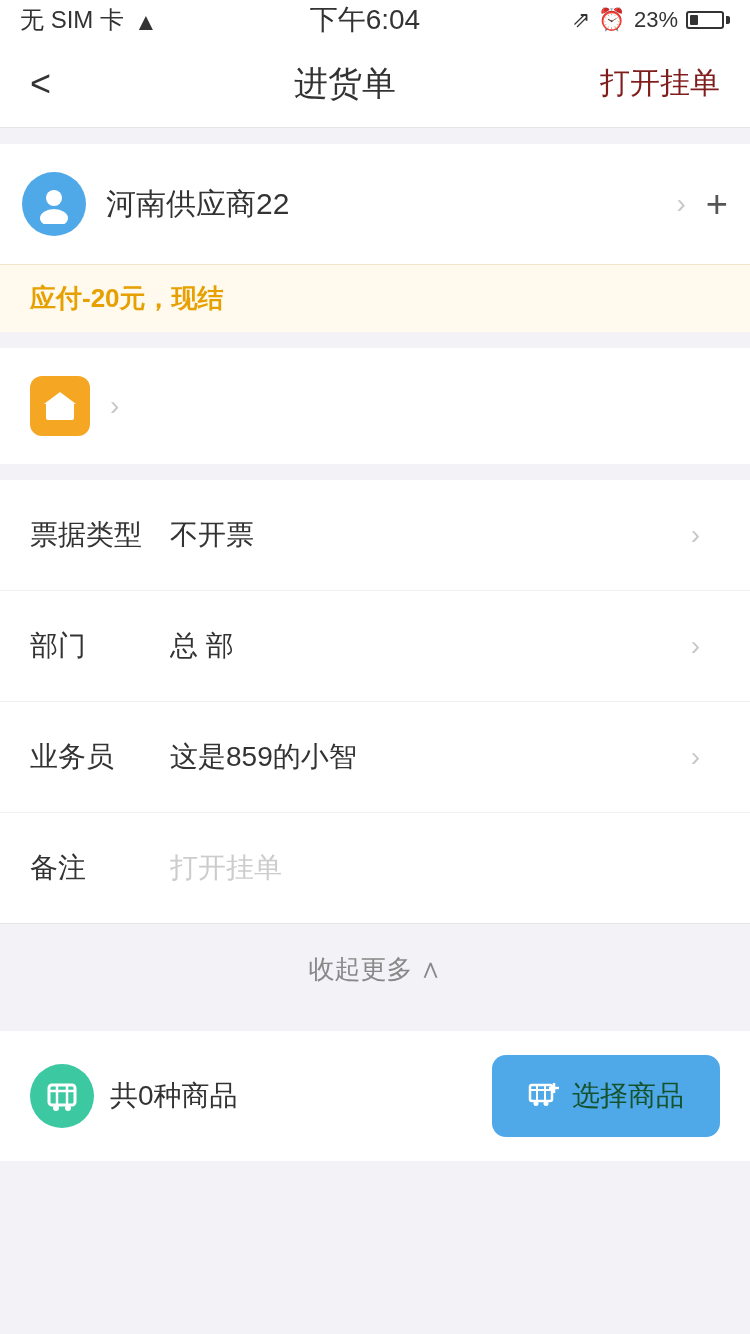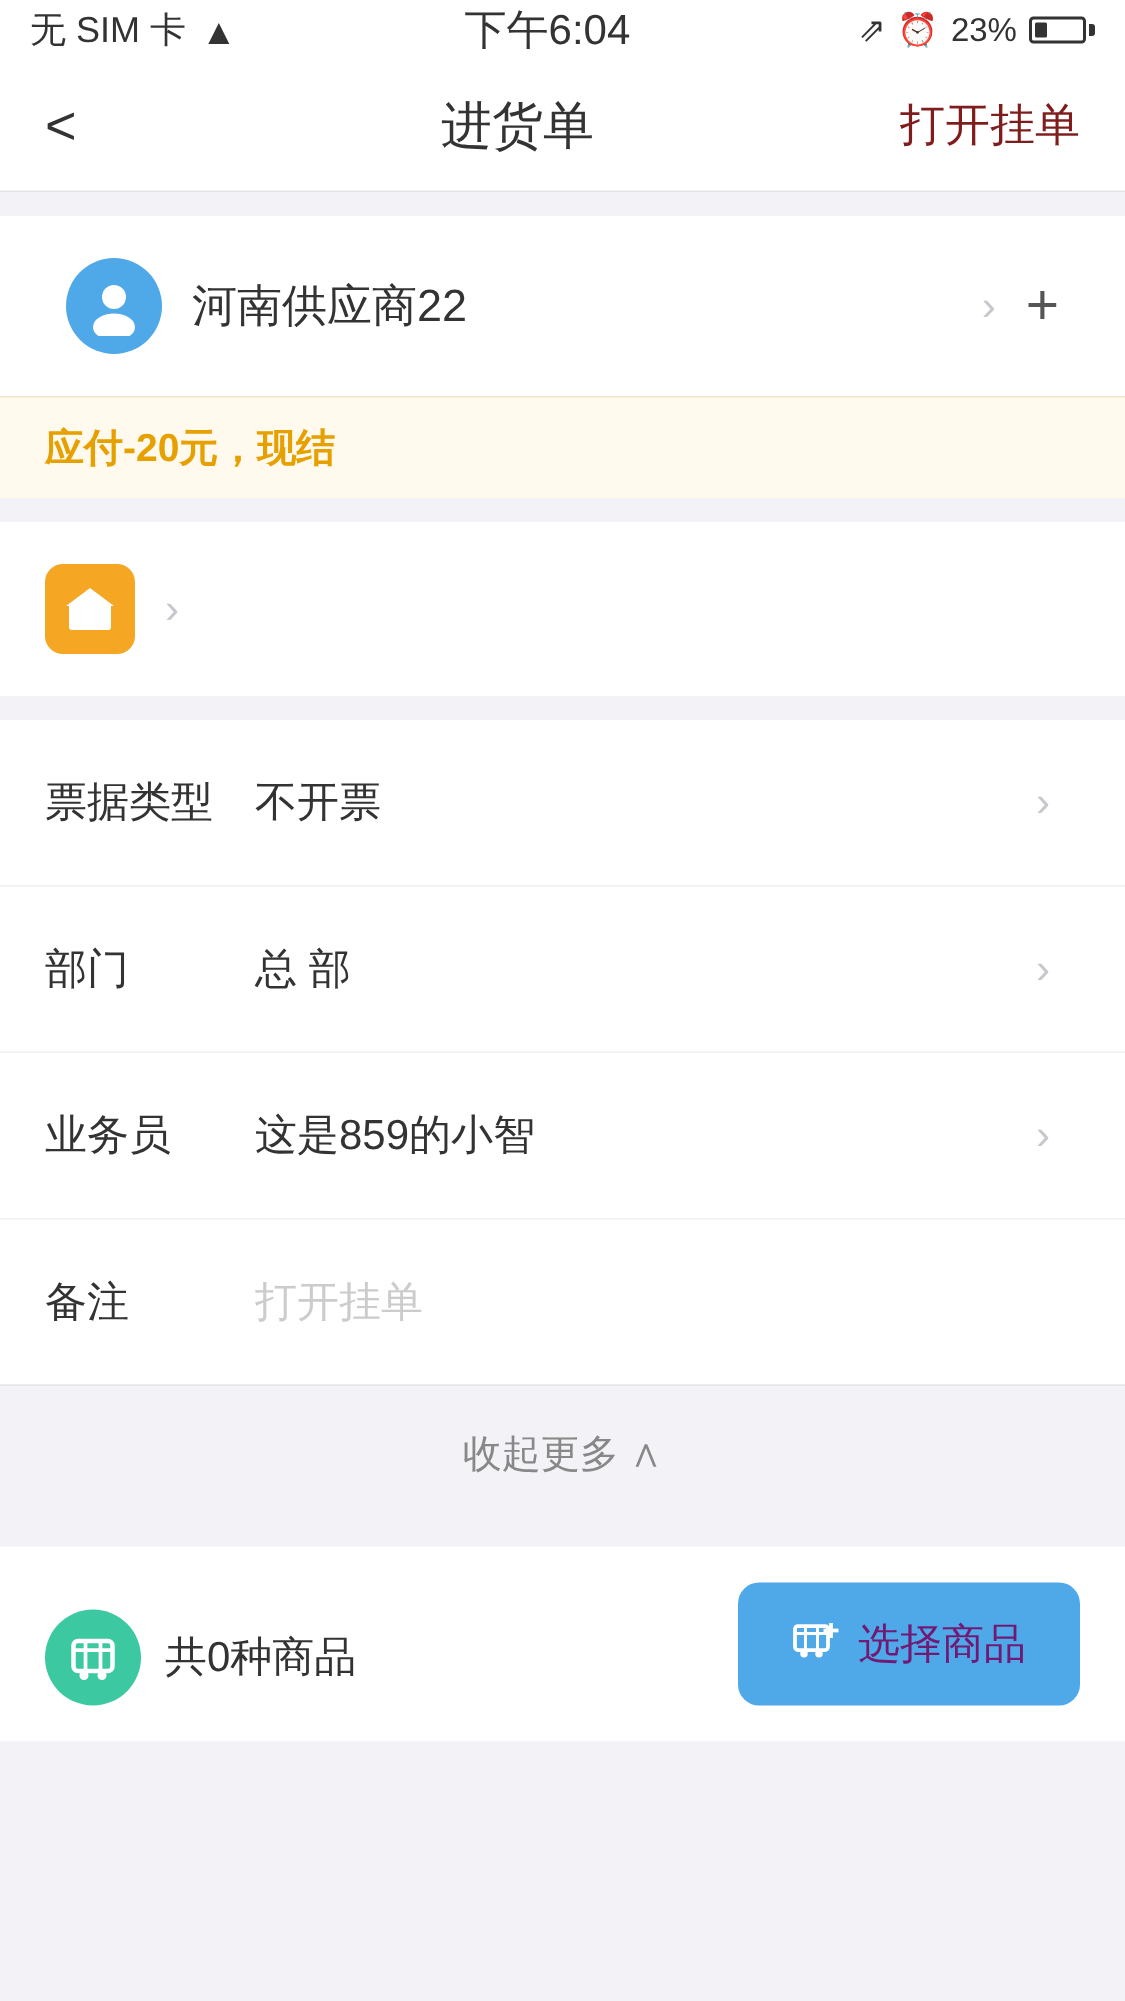--- a/index.html
+++ b/index.html
@@ -58,21 +58,21 @@
     
     .section {
       background: #fff;
       margin-top: 16px;
     }
 
     
     .supplier-row {
       display: flex;
       align-items: center;
-      padding: 28px 44px;
+      padding: 28px 22px;
       border-bottom: none;
     }
     .supplier-avatar {
       width: 64px;
       height: 64px;
       border-radius: 50%;
       background: #4fa8e8;
       display: flex;
       align-items: center;
       justify-content: center;
@@ -184,21 +184,21 @@
     .collapse-text {
       font-size: 26px;
       color: #888;
     }
 
     
     .bottom-bar {
       background: #fff;
       margin-top: 16px;
       display: flex;
-      align-items: flex-end;
+      align-items: center;
       padding: 24px 30px;
       justify-content: space-between;
     }
     .goods-info {
       display: flex;
       align-items: center;
       gap: 16px;
     }
     .goods-cart-icon {
       width: 64px;
@@ -213,21 +213,21 @@
       width: 38px;
       height: 38px;
       fill: #fff;
     }
     .goods-count {
       font-size: 28px;
       color: #333;
     }
     .select-btn {
       background: #4fa8e8;
-      color: #701a75;
+      color: #14532d;
       border: none;
       border-radius: 14px;
       padding: 22px 36px;
       font-size: 28px;
       display: flex;
       align-items: center;
       gap: 12px;
       cursor: pointer;
     }
     .select-btn-icon {

